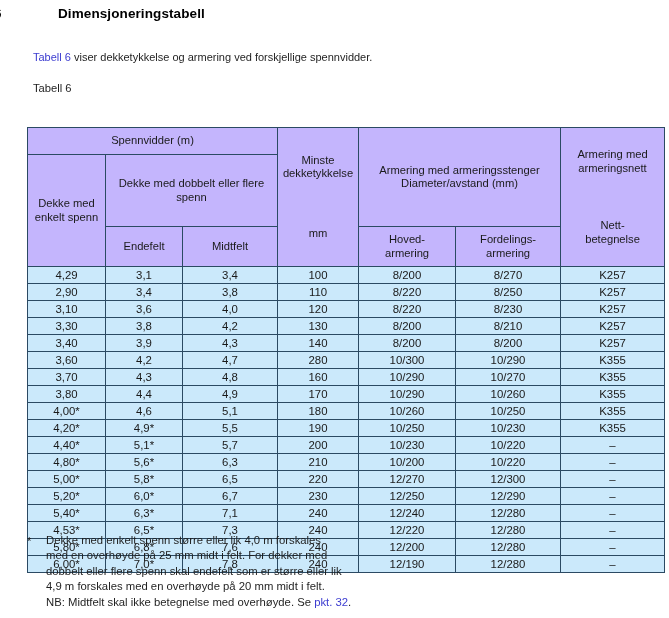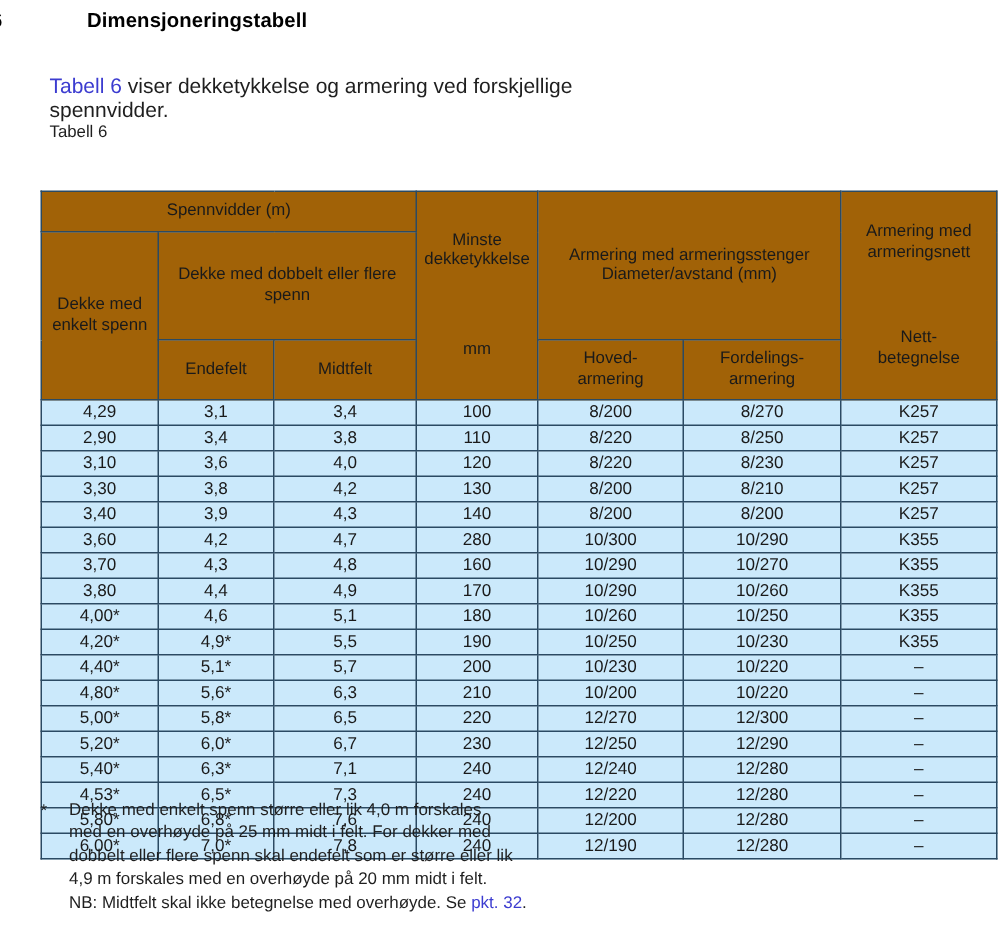--- a/index.html
+++ b/index.html
@@ -46,21 +46,21 @@
     letter-spacing: 0.1px;
     padding-left: 30px;
   }
 
   
   .intro {
     position: absolute;
     left: 33px;
     top: 38px;
     width: 430px;
-    font-size: 14px;
+    font-size: 11px;
     line-height: 15.5px;
     color: #1f1f1f;
     margin-top: 12px;
   }
 
   
   .caption {
     position: absolute;
     left: 33px;
     top: 81px;
@@ -90,21 +90,21 @@
     color: #1a1a1a;
   }
   table.dim th, table.dim td {
     border: 1px solid #2b4a63;
     padding: 0;
     text-align: center;
     vertical-align: middle;
     font-weight: normal;
   }
   table.dim thead th {
-    background: #a16207;
+    background: #c4b5fd;
     line-height: 13.5px;
     font-size: 11.2px;
   }
   table.dim tbody td {
     background: #cbe9fb;
     height: 16px;
     line-height: 16px;
     font-size: 11.4px;
   }
   .h-tall-left { height: 111px; }

